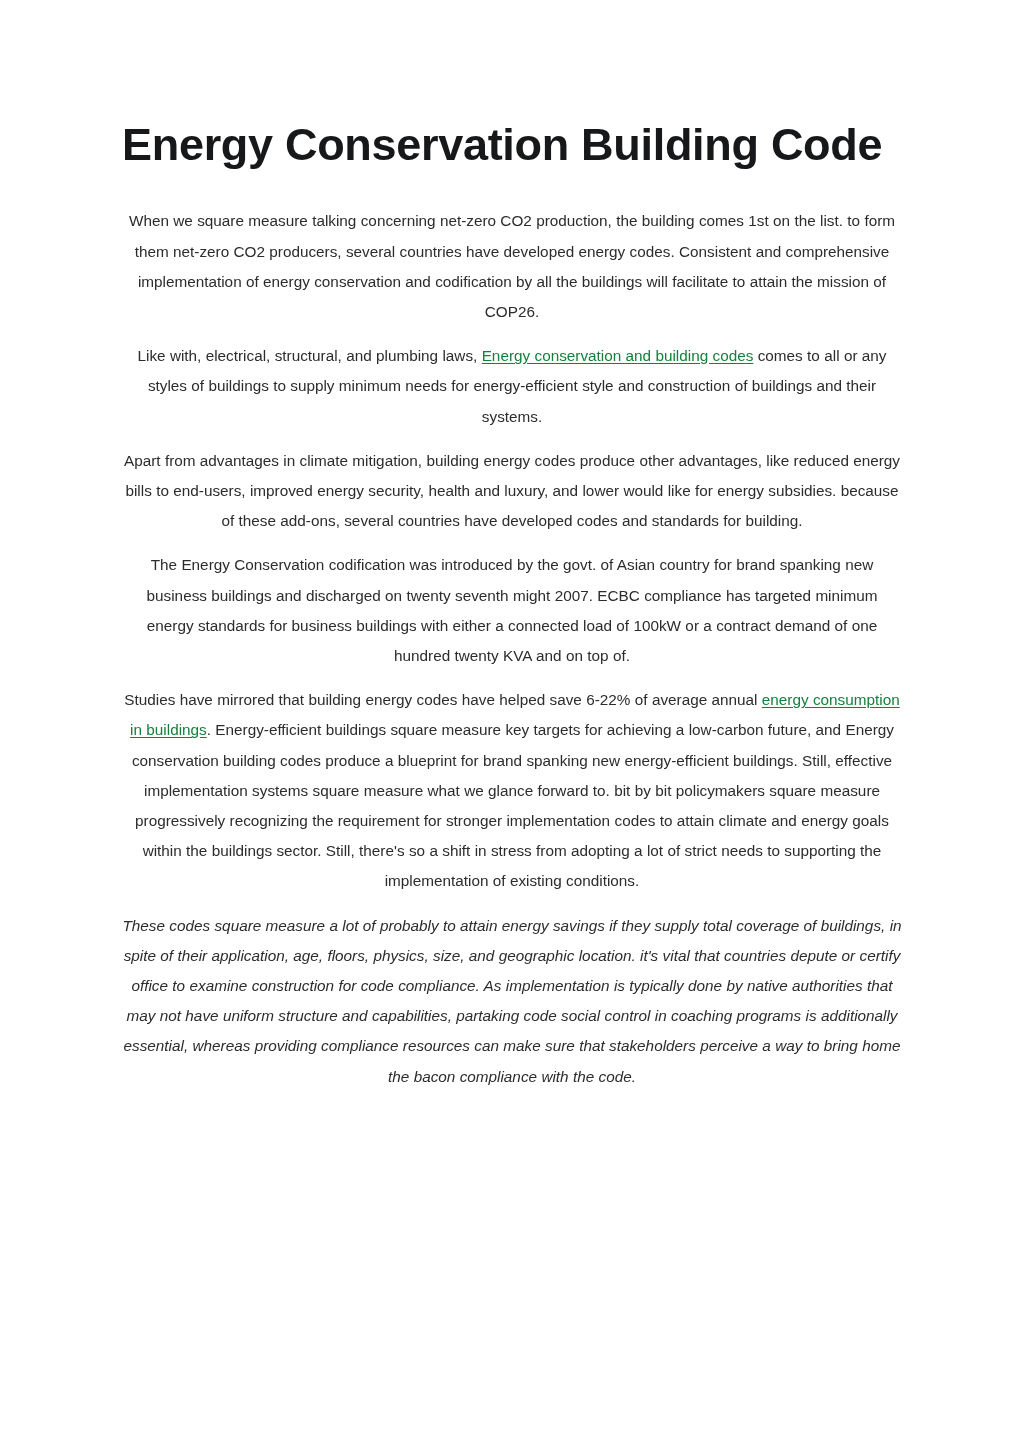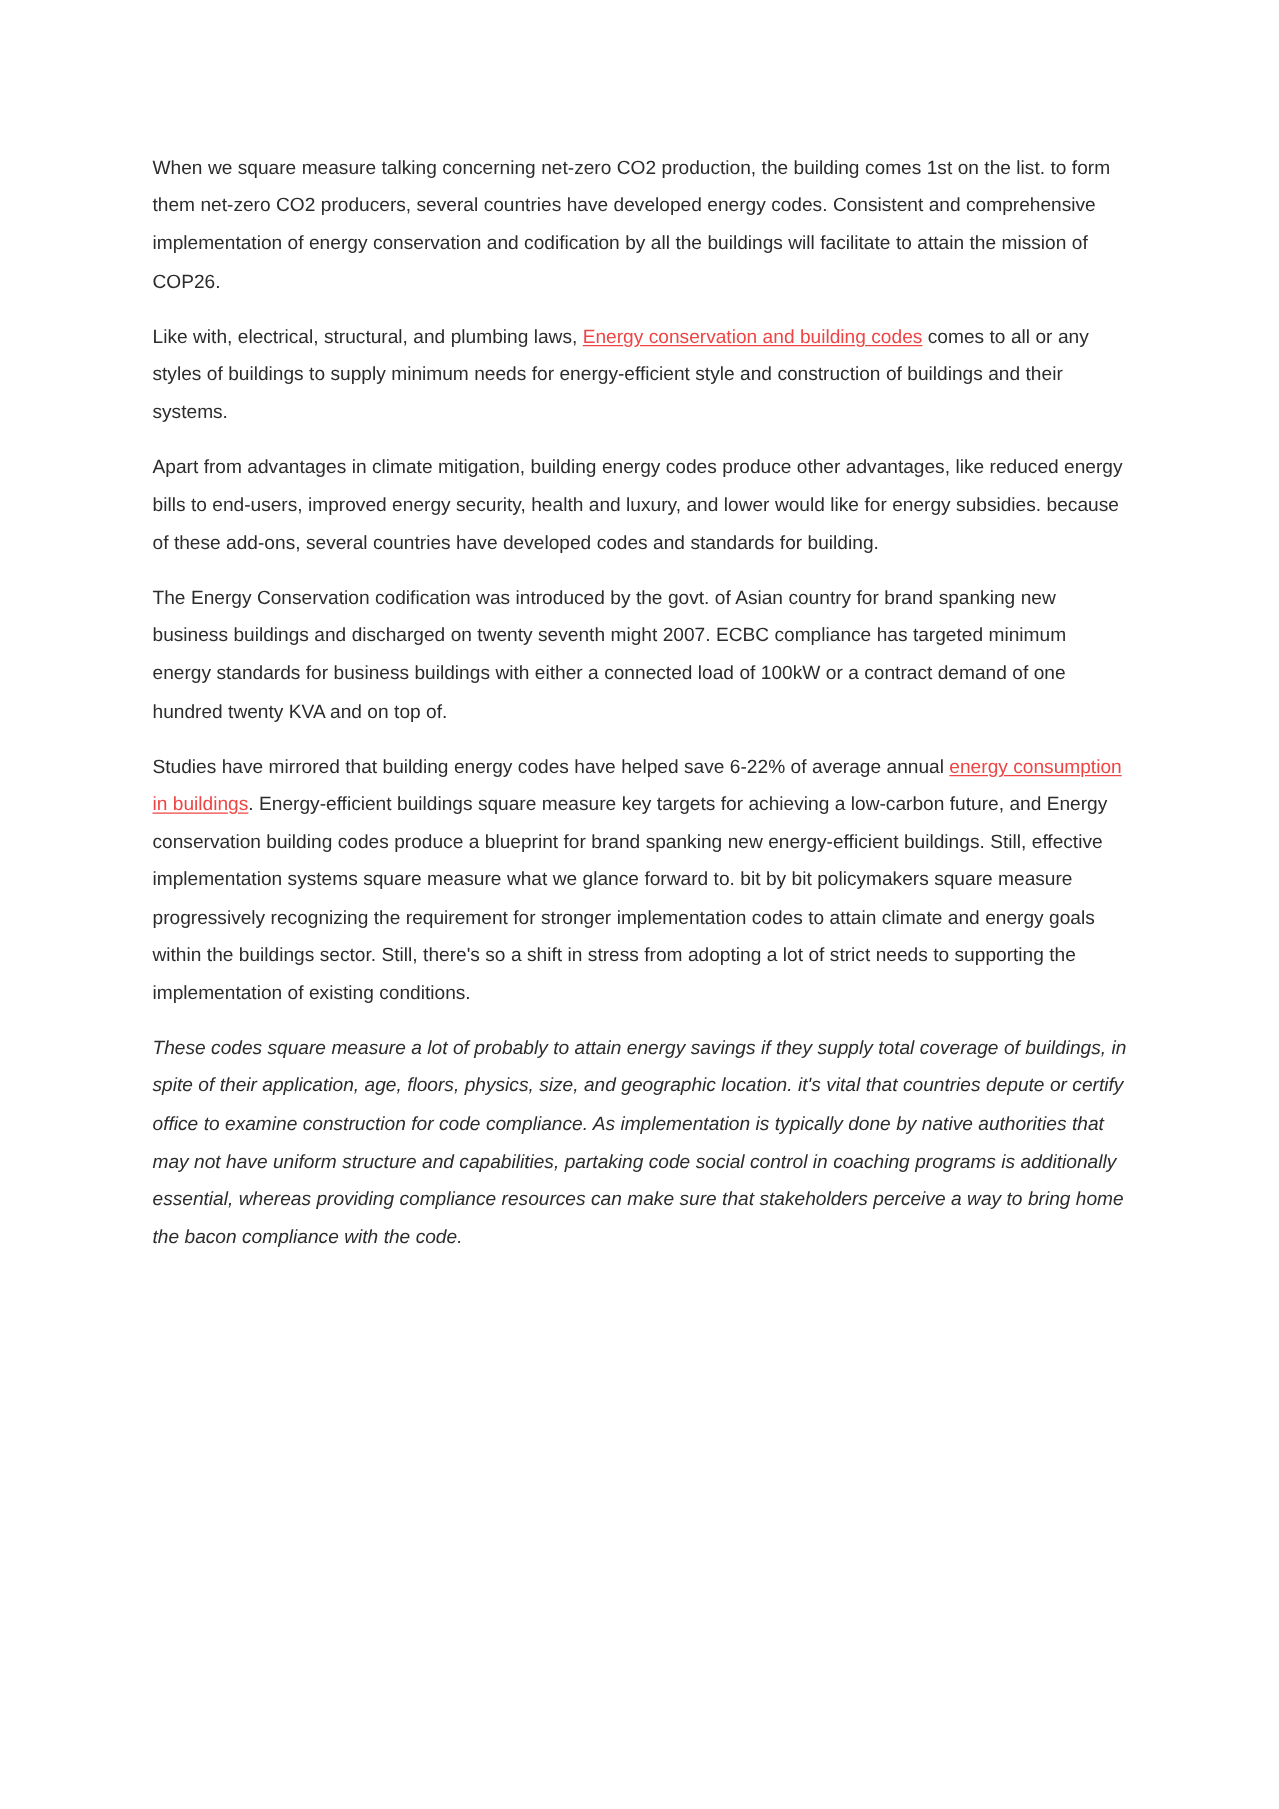--- a/index.html
+++ b/index.html
@@ -37,38 +37,39 @@
     margin: 0 0 36px 0;
     padding: 0;
   }
   .para {
     font-family: "Liberation Sans", sans-serif;
     font-size: 15.3px;
     line-height: 30.2px;
     color: #2c2c2e;
     margin: 0 0 14px 0;
     padding: 0;
-    text-align: left;
+    text-align: center;
     word-spacing: 0.1px;
   }
   .para:last-child {
     margin-bottom: 0;
     font-style: italic;
   }
   a.doclink {
-    color: #ef4444;
+    color: #15803d;
     text-decoration: underline;
     text-underline-offset: 2px;
   }
 </style>
 </head>
 <body>
 
 <div class="page">
   <div class="content">
+    <h1 class="doc-title">Energy Conservation Building Code</h1>
     <div id="body-text">
         <p class="para"><span>When we square measure talking concerning net-zero CO2 production, the building comes 1st on the list. to form them net-zero CO2 producers, several countries have developed energy codes. Consistent and comprehensive implementation of energy conservation and codification by all the buildings will facilitate to attain the mission of COP26.</span></p>
         <p class="para"><span>Like with, electrical, structural, and plumbing laws, </span><a class="doclink" href="#">Energy conservation and building codes</a><span> comes to all or any styles of buildings to supply minimum needs for energy-efficient style and construction of buildings and their systems.</span></p>
         <p class="para"><span>Apart from advantages in climate mitigation, building energy codes produce other advantages, like reduced energy bills to end-users, improved energy security, health and luxury, and lower would like for energy subsidies. because of these add-ons, several countries have developed codes and standards for building.</span></p>
         <p class="para"><span>The Energy Conservation codification was introduced by the govt. of Asian country for brand spanking new business buildings and discharged on twenty seventh might 2007. ECBC compliance has targeted minimum energy standards for business buildings with either a connected load of 100kW or a contract demand of one hundred twenty KVA and on top of.</span></p>
         <p class="para"><span>Studies have mirrored that building energy codes have helped save 6-22% of average annual </span><a class="doclink" href="#">energy consumption in buildings</a><span>. Energy-efficient buildings square measure key targets for achieving a low-carbon future, and Energy conservation building codes produce a blueprint for brand spanking new energy-efficient buildings. Still, effective implementation systems square measure what we glance forward to. bit by bit policymakers square measure progressively recognizing the requirement for stronger implementation codes to attain climate and energy goals within the buildings sector. Still, there's so a shift in stress from adopting a lot of strict needs to supporting the implementation of existing conditions.</span></p>
         <p class="para"><span>These codes square measure a lot of probably to attain energy savings if they supply total coverage of buildings, in spite of their application, age, floors, physics, size, and geographic location. it's vital that countries depute or certify office to examine construction for code compliance. As implementation is typically done by native authorities that may not have uniform structure and capabilities, partaking code social control in coaching programs is additionally essential, whereas providing compliance resources can make sure that stakeholders perceive a way to bring home the bacon compliance with the code.</span></p>
       </div>
   </div>
 </div>

